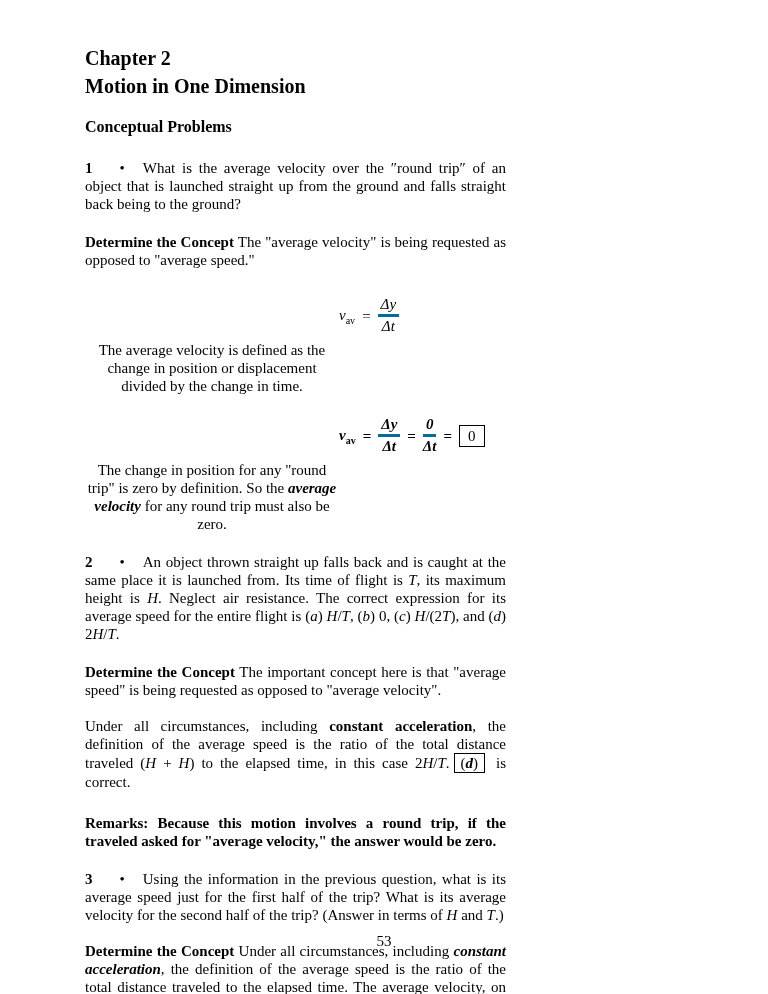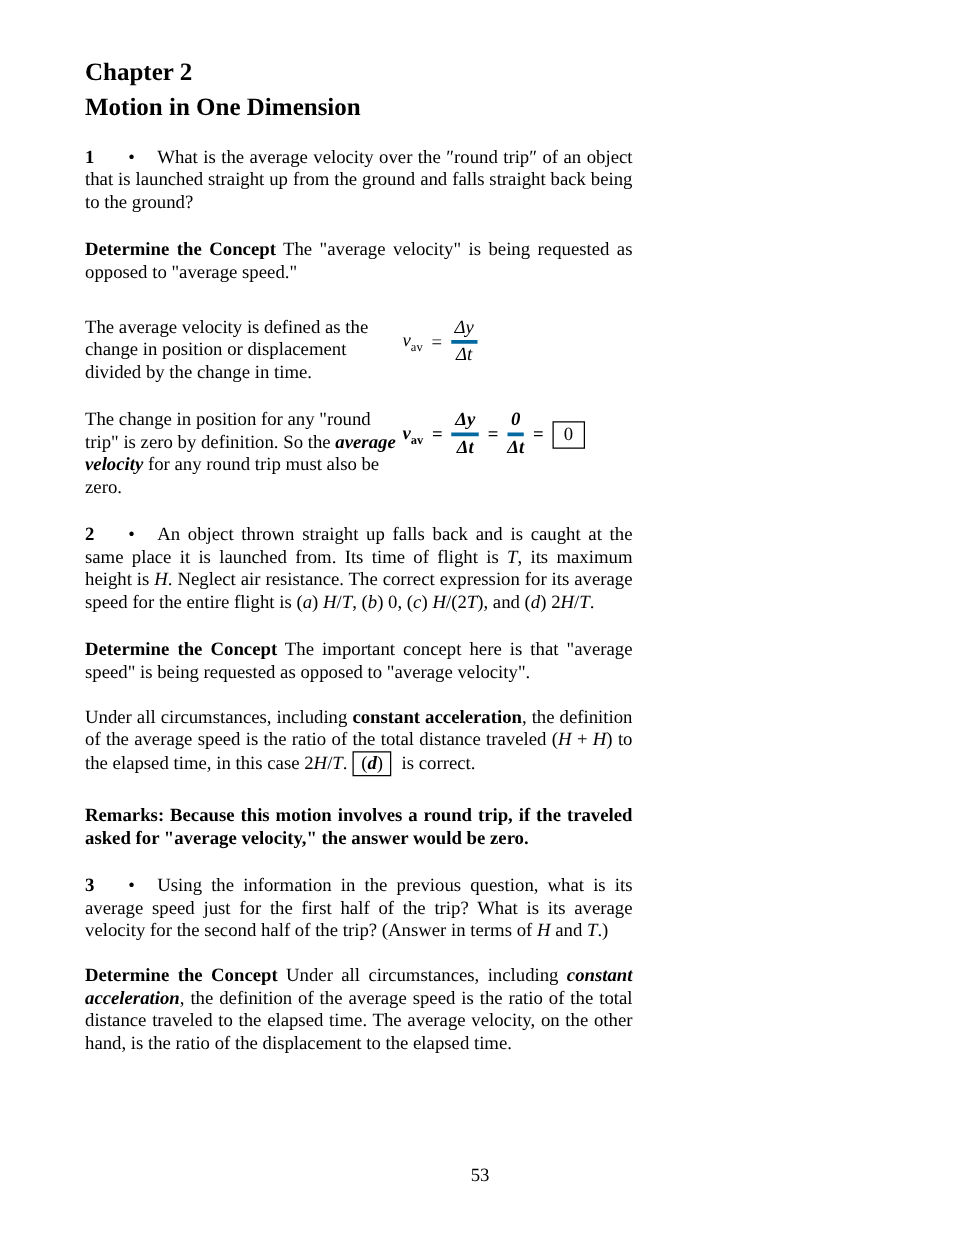--- a/index.html
+++ b/index.html
@@ -6,21 +6,21 @@
   html, body { margin: 0; padding: 0; }
   body {
     width: 768px; height: 994px;
     background: #ffffff;
     color: #000000;
     font-family: "Liberation Serif", serif;
   }
   .page {
     position: relative;
     width: 644px; height: 994px;
-    padding: 44px 138px 0 68px;
+    padding: 44px 138px 0 85px;
     font-size: 15px;
     line-height: 1.2;
   }
   .chapter-title {
     font-size: 20px;
     font-weight: bold;
     line-height: 1.4;
     margin: 0 0 17px 0;
   }
   .section-heading {
@@ -28,21 +28,21 @@
     font-weight: bold;
     margin: 0 0 23px 0;
   }
   p.para { margin: 0 0 20px 0; text-align: justify; }
   p.para.tight { margin-bottom: 18px; }
   .rb { font-weight: bold; }
   .ri { font-style: italic; }
   .pnum { font-weight: bold; }
   .bullet { margin: 0 18px 0 27px; }
   .row { display: flex; align-items: flex-start; margin: 0 0 20px 0; }
-  .row-text { flex: 0 0 254px; width: 254px; text-align: left; }
+  .row-text { flex: 0 0 254px; width: 254px; text-align: center; margin-top: 46px; }
   .row-eq { margin-left: 0; padding-top: 1px; }
   .eq { display: inline-flex; align-items: center; gap: 7px; }
   .eq .var { font-style: italic; }
   .eq sub { font-size: 10px; font-style: normal; line-height: 1; }
   .eq2 { font-weight: bold; }
   .frac { display: inline-flex; flex-direction: column; align-items: center; line-height: 1.15; }
   .frac .num { border-bottom: 3px solid #0369a1; padding: 0 3px 1px 3px; font-style: italic; }
   .frac .den { padding-top: 1px; font-style: italic; }
   .boxed { display: inline-block; border: 1px solid #000; padding: 1px 8px; font-weight: normal; }
   .ansbox { display: inline-block; border: 1px solid #000; padding: 0 6px; margin: 0 4px; }
@@ -57,20 +57,21 @@
 </head>
 <body>
 
 <div class="page">
 
   <div class="chapter-title">
     <div>Chapter 2</div>
     <div>Motion in One Dimension</div>
   </div>
 
+  <div class="section-heading">Conceptual Problems</div>
 
   <p class="para"><span class="pnum">1</span><span class="bullet">•</span><span><span>What is the average velocity over the ″round trip″ of an object that is launched straight up from the ground and falls straight back being to the ground?</span></span></p>
 
   <p class="para" style="margin-bottom:26px;"><span class="rb">Determine the Concept</span><span> The "average velocity" is being requested as opposed to "average speed."</span></p>
 
   <div class="row">
     <div class="row-text"><span>The average velocity is defined as the change in position or displacement divided by the change in time.</span></div>
     <div class="row-eq">
       <span class="eq">
         <span><span class="var">v</span><sub>av</sub></span>

